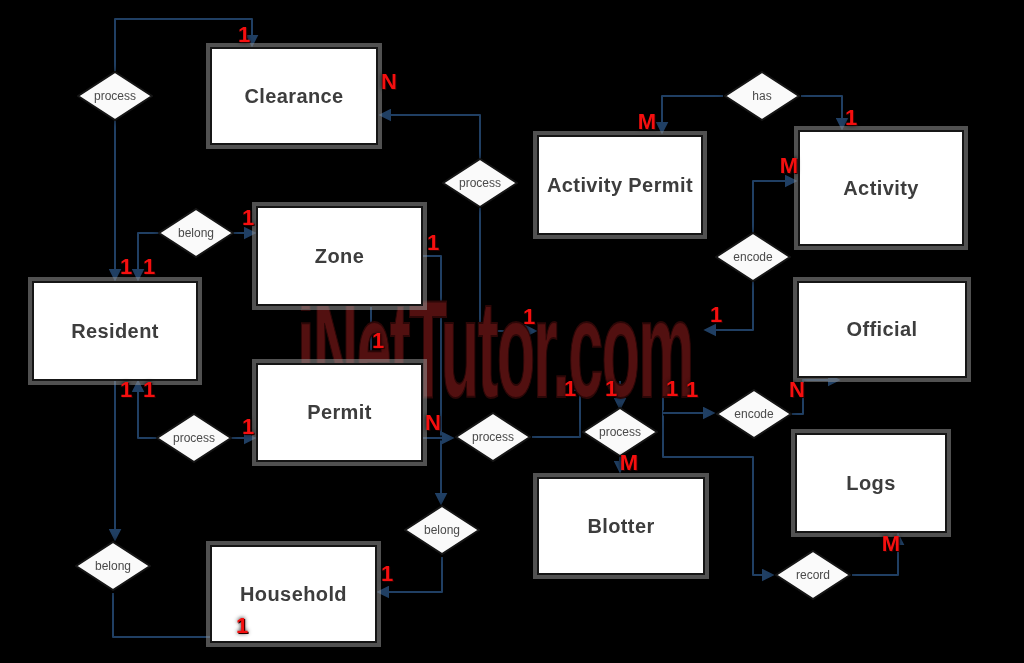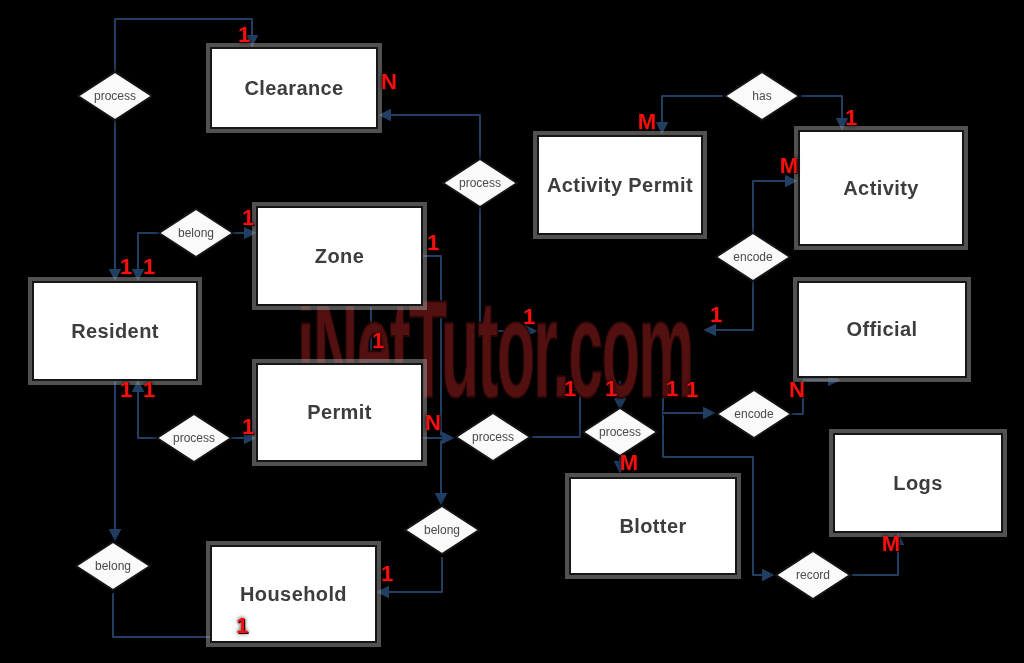--- a/index.html
+++ b/index.html
@@ -79,48 +79,48 @@
       <polyline points="792,414 803,414 803,380 838,380" class="wire-shadow"></polyline>
       <polyline points="792,414 803,414 803,380 838,380" class="wire" marker-end="url(#arr)"></polyline>
       <polyline points="852,575 898,575 898,535" class="wire-shadow"></polyline>
       <polyline points="852,575 898,575 898,535" class="wire" marker-end="url(#arr)"></polyline>
       <polyline points="620,381 620,408" class="wire-shadow"></polyline>
       <polyline points="620,381 620,408" class="wire" marker-end="url(#arr)"></polyline>
       <polyline points="620,457 620,471" class="wire-shadow"></polyline>
       <polyline points="620,457 620,471" class="wire" marker-end="url(#arr)"></polyline>
     </svg>
     <div class="watermark" style="left: 297px; top: 268px; font-size: 140px; color: rgb(82, 16, 16); transform: scaleX(0.45); transform-origin: 0px 0px;">iNetTutor.com</div>
-    <div class="entity" style="left: 210px; top: 47px; width: 168px; height: 82px;">
+    <div class="entity" style="left: 210px; top: 47px; width: 168px; height: 98px;">
       <span>Clearance</span>
     </div>
     <div class="entity" style="left: 256px; top: 206px; width: 167px; height: 100px;">
       <span>Zone</span>
     </div>
     <div class="entity" style="left: 32px; top: 281px; width: 166px; height: 100px;">
       <span>Resident</span>
     </div>
     <div class="entity" style="left: 256px; top: 363px; width: 167px; height: 99px;">
       <span>Permit</span>
     </div>
     <div class="entity" style="left: 210px; top: 517px; width: 167px; height: 98px; margin-top: 28px;">
       <span>Household</span>
     </div>
     <div class="entity" style="left: 537px; top: 135px; width: 166px; height: 100px;">
       <span>Activity Permit</span>
     </div>
-    <div class="entity" style="left: 537px; top: 477px; width: 168px; height: 98px; margin-left: 32px;">
+    <div class="entity" style="left: 537px; top: 477px; width: 168px; height: 98px;">
       <span>Blotter</span>
     </div>
     <div class="entity" style="left: 798px; top: 130px; width: 166px; height: 116px;">
       <span>Activity</span>
     </div>
     <div class="entity" style="left: 797px; top: 281px; width: 170px; height: 97px;">
       <span>Official</span>
     </div>
-    <div class="entity" style="left: 795px; top: 433px; width: 170px; height: 100px; margin-left: 38px;">
+    <div class="entity" style="left: 795px; top: 433px; width: 152px; height: 100px;">
       <span>Logs</span>
     </div>
     <div class="diamond" style="left: 115px; top: 96px; width: 76px; height: 50px;">
       <svg width="76" height="50">
         <polygon points="38,1 75,25 38,49 1,25"></polygon>
       </svg>
       <span class="dlabel">process</span>
     </div>
     <div class="diamond" style="left: 196px; top: 233px; width: 76px; height: 50px;">
       <svg width="76" height="50">

